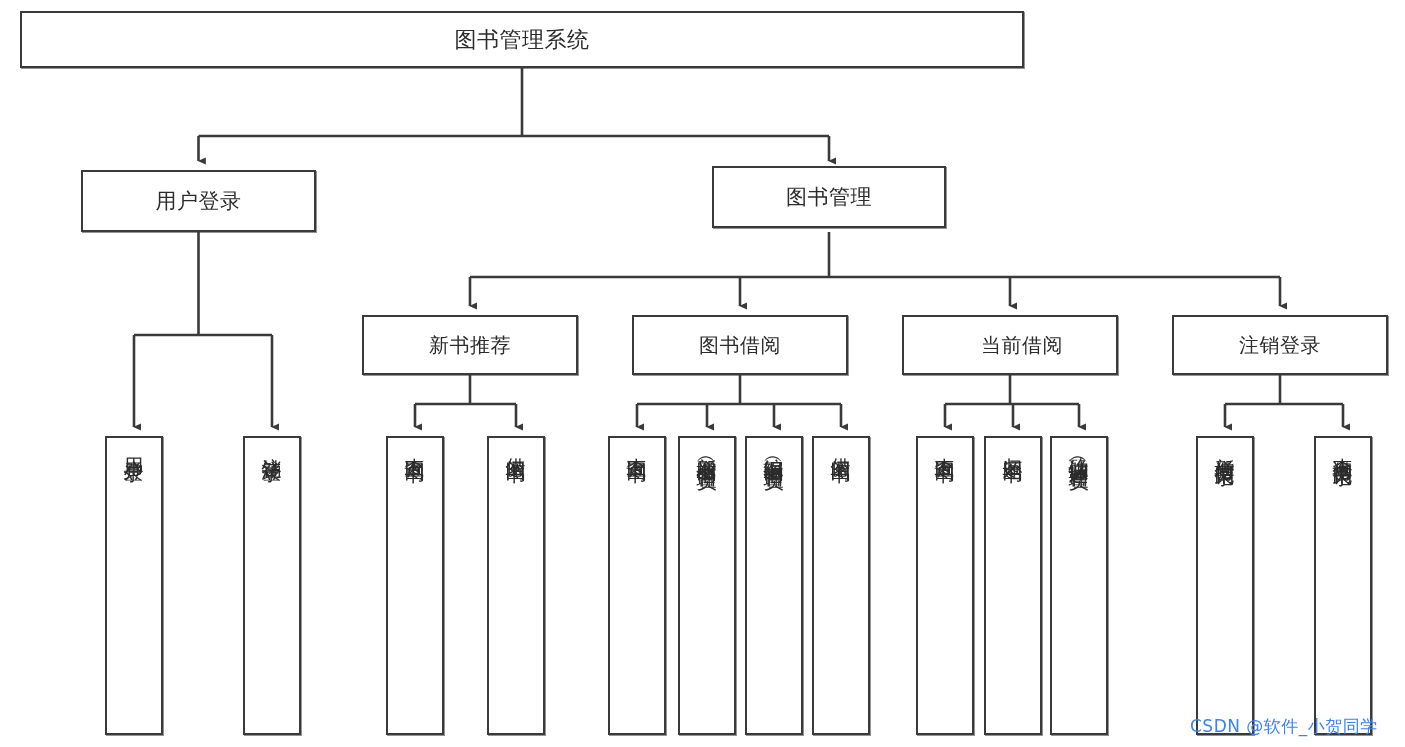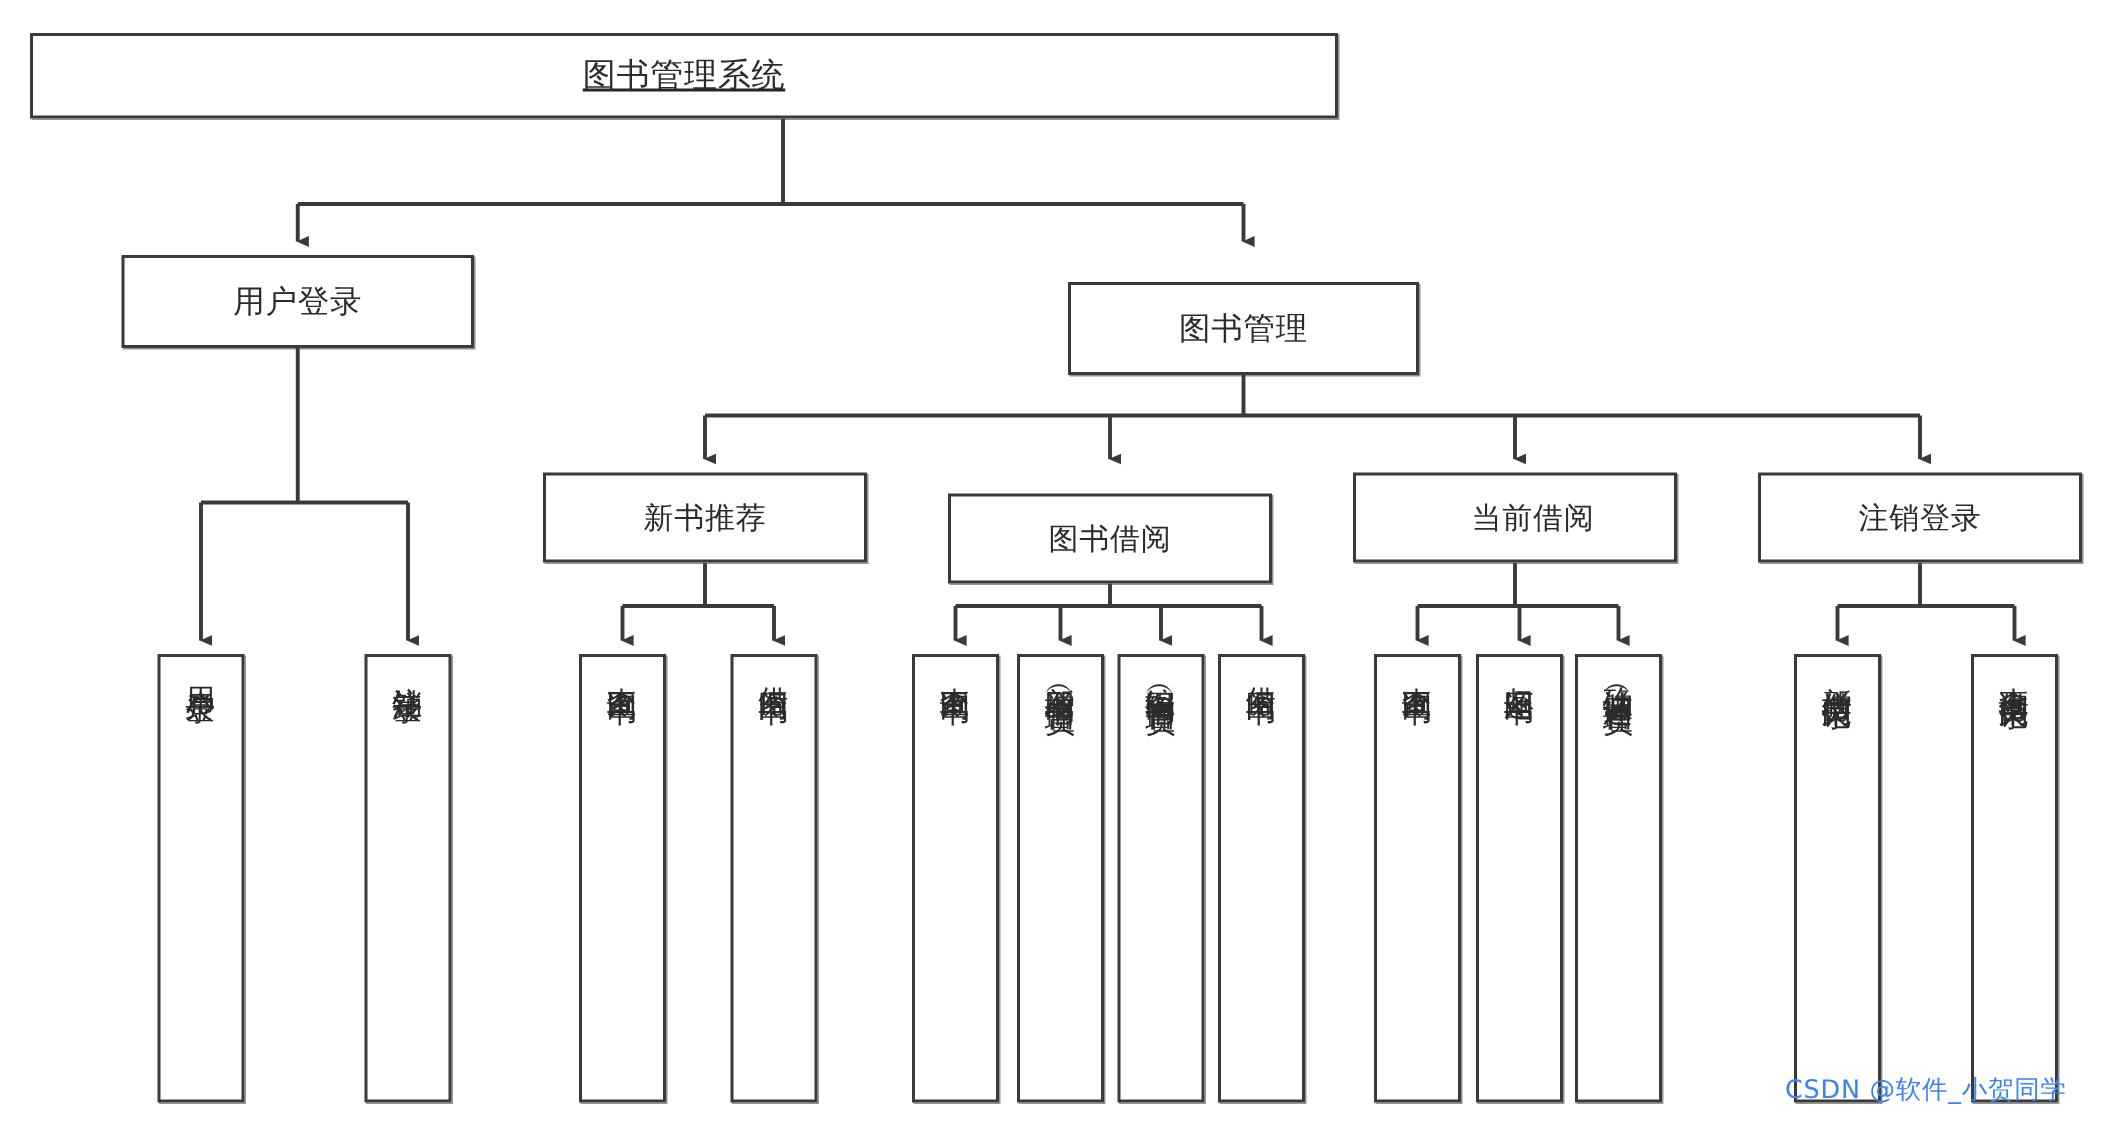--- a/index.html
+++ b/index.html
@@ -109,33 +109,33 @@
         <path d="M1013,404 L1013,427" marker-end="url(#arrowhead)"></path>
         <path d="M1079,404 L1079,427" marker-end="url(#arrowhead)"></path>
         <path d="M1280,375 L1280,404"></path>
         <path d="M1225,404 L1343,404"></path>
         <path d="M1225,404 L1225,427" marker-end="url(#arrowhead)"></path>
         <path d="M1343,404 L1343,427" marker-end="url(#arrowhead)"></path>
       </g>
   </svg>
 
   <div id="node-layer">
-      <div class="node root" style="left: 20px; top: 22px; width: 872px; height: 57px; text-decoration: underline;">
+      <div class="node root" style="left: 20px; top: 11px; width: 1004px; height: 57px;">
         <span class="node-label">图书管理系统</span>
       </div>
       <div class="node level1" style="left: 81px; top: 170px; width: 235px; height: 62px;">
         <span class="node-label">用户登录</span>
       </div>
-      <div class="node level1" style="left: 712px; top: 188px; width: 234px; height: 62px;">
+      <div class="node level1" style="left: 712px; top: 166px; width: 234px; height: 62px;">
         <span class="node-label">图书管理</span>
       </div>
       <div class="node level2" style="left: 362px; top: 315px; width: 216px; height: 60px;">
         <span class="node-label">新书推荐</span>
       </div>
-      <div class="node level2" style="left: 632px; top: 329px; width: 216px; height: 60px;">
+      <div class="node level2" style="left: 632px; top: 315px; width: 216px; height: 60px;">
         <span class="node-label">图书借阅</span>
       </div>
       <div class="node level2" style="left: 902px; top: 315px; width: 216px; height: 60px; padding-left: 24px;">
         <span class="node-label">当前借阅</span>
       </div>
       <div class="node level2" style="left: 1172px; top: 315px; width: 216px; height: 60px;">
         <span class="node-label">注销登录</span>
       </div>
       <div class="node leaf" style="left: 105px; top: 436px; width: 58px; height: 299px;">
         <span class="node-label">用户登录</span>

